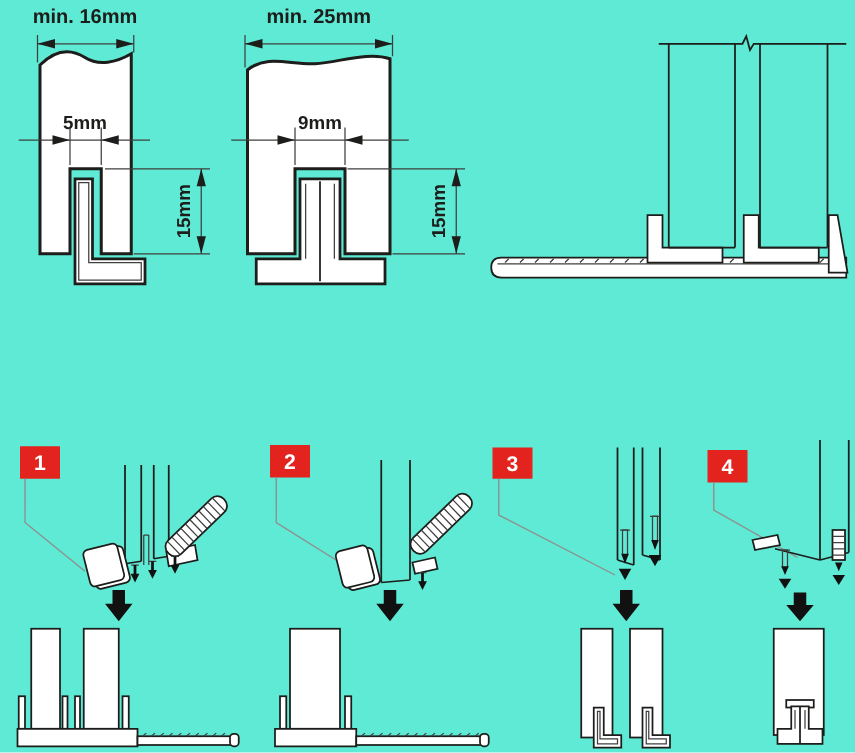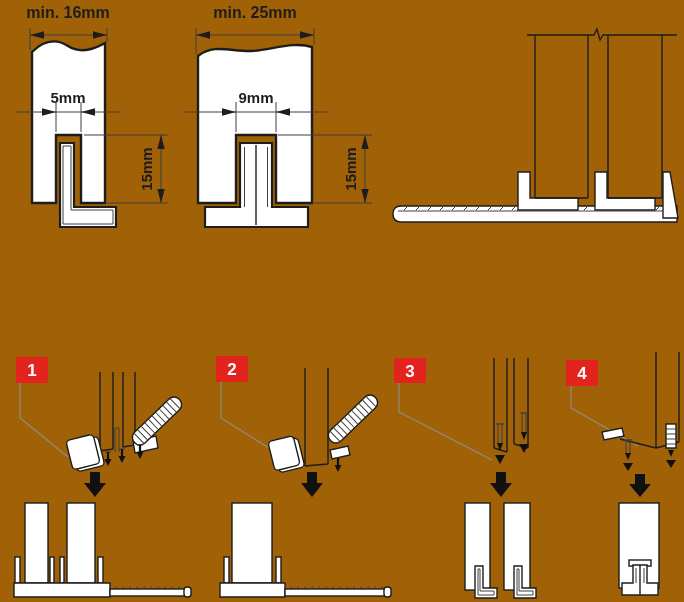--- a/index.html
+++ b/index.html
@@ -1,16 +1,16 @@
 <!DOCTYPE html>
 <html><head>
 <meta charset="utf-8">
 <style>
   html,body{margin:0;padding:0;background:#fff;}
-  .canvas{position:relative;width:684px;height:602px;background:#a16207;overflow:hidden;}
+  .canvas{position:relative;width:684px;height:602px;background:#5eead4;overflow:hidden;}
   svg{display:block}
   .thick{fill:#ffffff;stroke:#1d1d1b;stroke-width:2.4;stroke-linejoin:miter}
   .prof{fill:#ffffff;stroke:#1d1d1b;stroke-width:2.2;stroke-linejoin:miter}
   .med{fill:none;stroke:#1d1d1b;stroke-width:1.4}
   .medf{fill:#ffffff;stroke:#1d1d1b;stroke-width:1.4}
   .thin{fill:none;stroke:#3f3f3f;stroke-width:1}
   .lead{fill:none;stroke:#8f8f8f;stroke-width:1.1}
   .ah{fill:#1d1d1b;stroke:none}
   .blk{fill:#111111;stroke:none}
   .dimtext{font:700 15px "Liberation Sans",sans-serif;fill:#1d1d1b}

